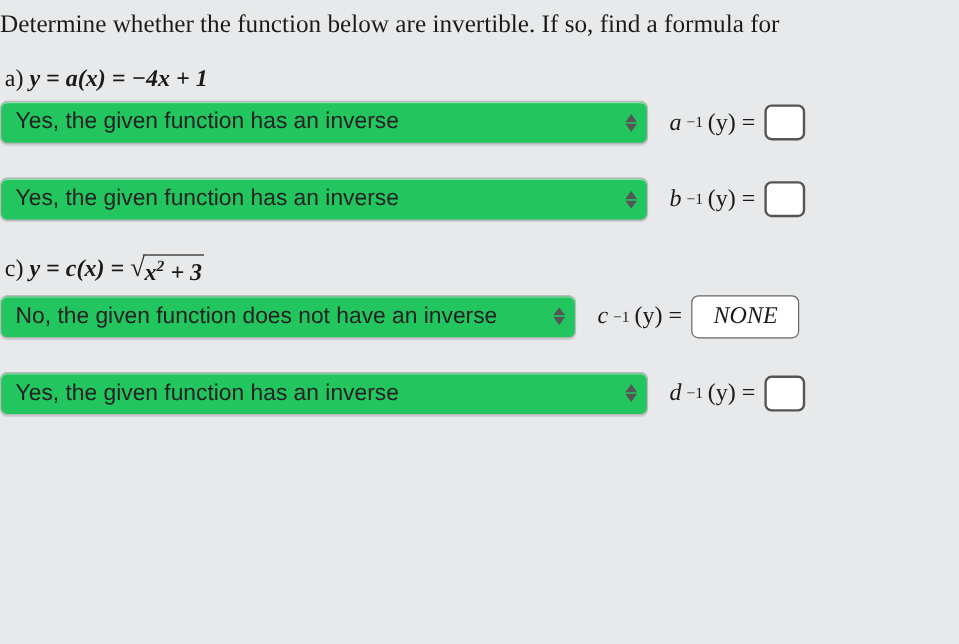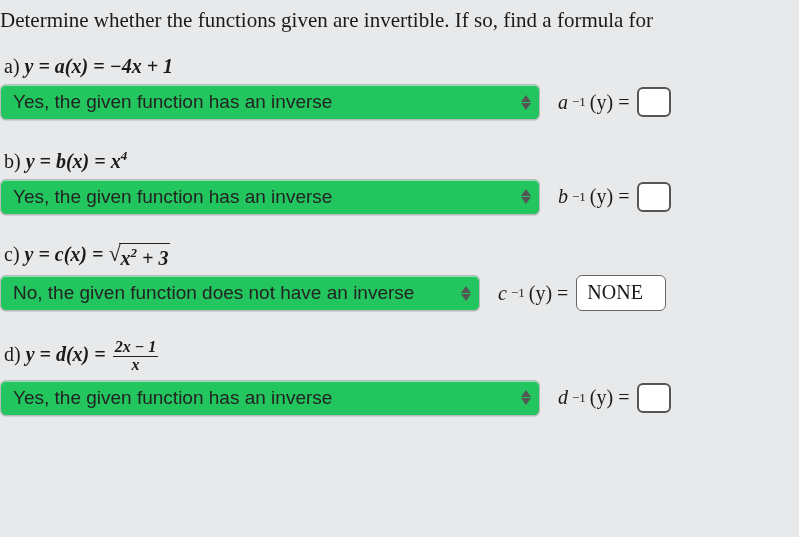--- a/index.html
+++ b/index.html
@@ -71,20 +71,22 @@
       height: 30px;
       border: 2px solid #555;
       border-radius: 6px;
       background: #fff;
       margin-left: 4px;
     }
     .ansbox.filled {
       min-width: 90px;
       height: 36px;
       line-height: 32px;
+      text-align: center;
+      font-style: italic;
       font-family: Georgia, serif;
       font-size: 20px;
       padding: 0 10px;
       border: 1.6px solid #666;
     }
     .math { font-style: italic; font-weight: bold; }
     .frac {
       display: inline-flex;
       flex-direction: column;
       align-items: center;
@@ -106,21 +108,21 @@
     }
     .sqrt .under {
       border-top: 1.4px solid #222;
       padding: 1px 2px 0 2px;
       text-align: right;
     }
   </style>
 </head>
 <body>
 
-<div class="title">Determine whether the functions given are invertible. If so, find a formula for</div>
+<div class="title">Determine whether the function below are invertible. If so, find a formula for</div>
 
 <div class="q">
   <div class="qlabel">
     <span>a) </span><span class="math"><span>y = a(x) = </span><span>−4x + 1</span></span>
   </div>
   <div class="row">
     <div class="sel sel-a">
       <span class="txt">Yes, the given function has an inverse</span>
       <span class="stepper">
         <svg width="10" height="7" viewBox="0 0 10 7">
@@ -134,23 +136,20 @@
     <div class="eq">
       <span class="fn">a</span>
         <span class="sup">−1</span>
         <span>(y) =</span>
       <span class="ansbox"></span>
     </div>
   </div>
 </div>
 
 <div class="q">
-  <div class="qlabel">
-    <span>b) </span><span class="math"><span>y = b(x) = </span><span>x</span><span class="sup">4</span></span>
-  </div>
   <div class="row">
     <div class="sel sel-b">
       <span class="txt">Yes, the given function has an inverse</span>
       <span class="stepper">
         <svg width="10" height="7" viewBox="0 0 10 7">
             <polygon points="5,0 10,7 0,7" fill="#555"></polygon>
           </svg>
         <svg width="10" height="7" viewBox="0 0 10 7">
             <polygon points="0,0 10,0 5,7" fill="#555"></polygon>
           </svg>
@@ -187,26 +186,20 @@
     <div class="eq">
       <span class="fn">c</span>
         <span class="sup">−1</span>
         <span>(y) =</span>
       <span class="ansbox filled">NONE</span>
     </div>
   </div>
 </div>
 
 <div class="q">
-  <div class="qlabel">
-    <span>d) </span><span class="math"><span>y = d(x) = </span><span class="frac">
-          <span class="num">2x − 1</span>
-          <span class="den">x</span>
-        </span></span>
-  </div>
   <div class="row">
     <div class="sel sel-d">
       <span class="txt">Yes, the given function has an inverse</span>
       <span class="stepper">
         <svg width="10" height="7" viewBox="0 0 10 7">
             <polygon points="5,0 10,7 0,7" fill="#555"></polygon>
           </svg>
         <svg width="10" height="7" viewBox="0 0 10 7">
             <polygon points="0,0 10,0 5,7" fill="#555"></polygon>
           </svg>

